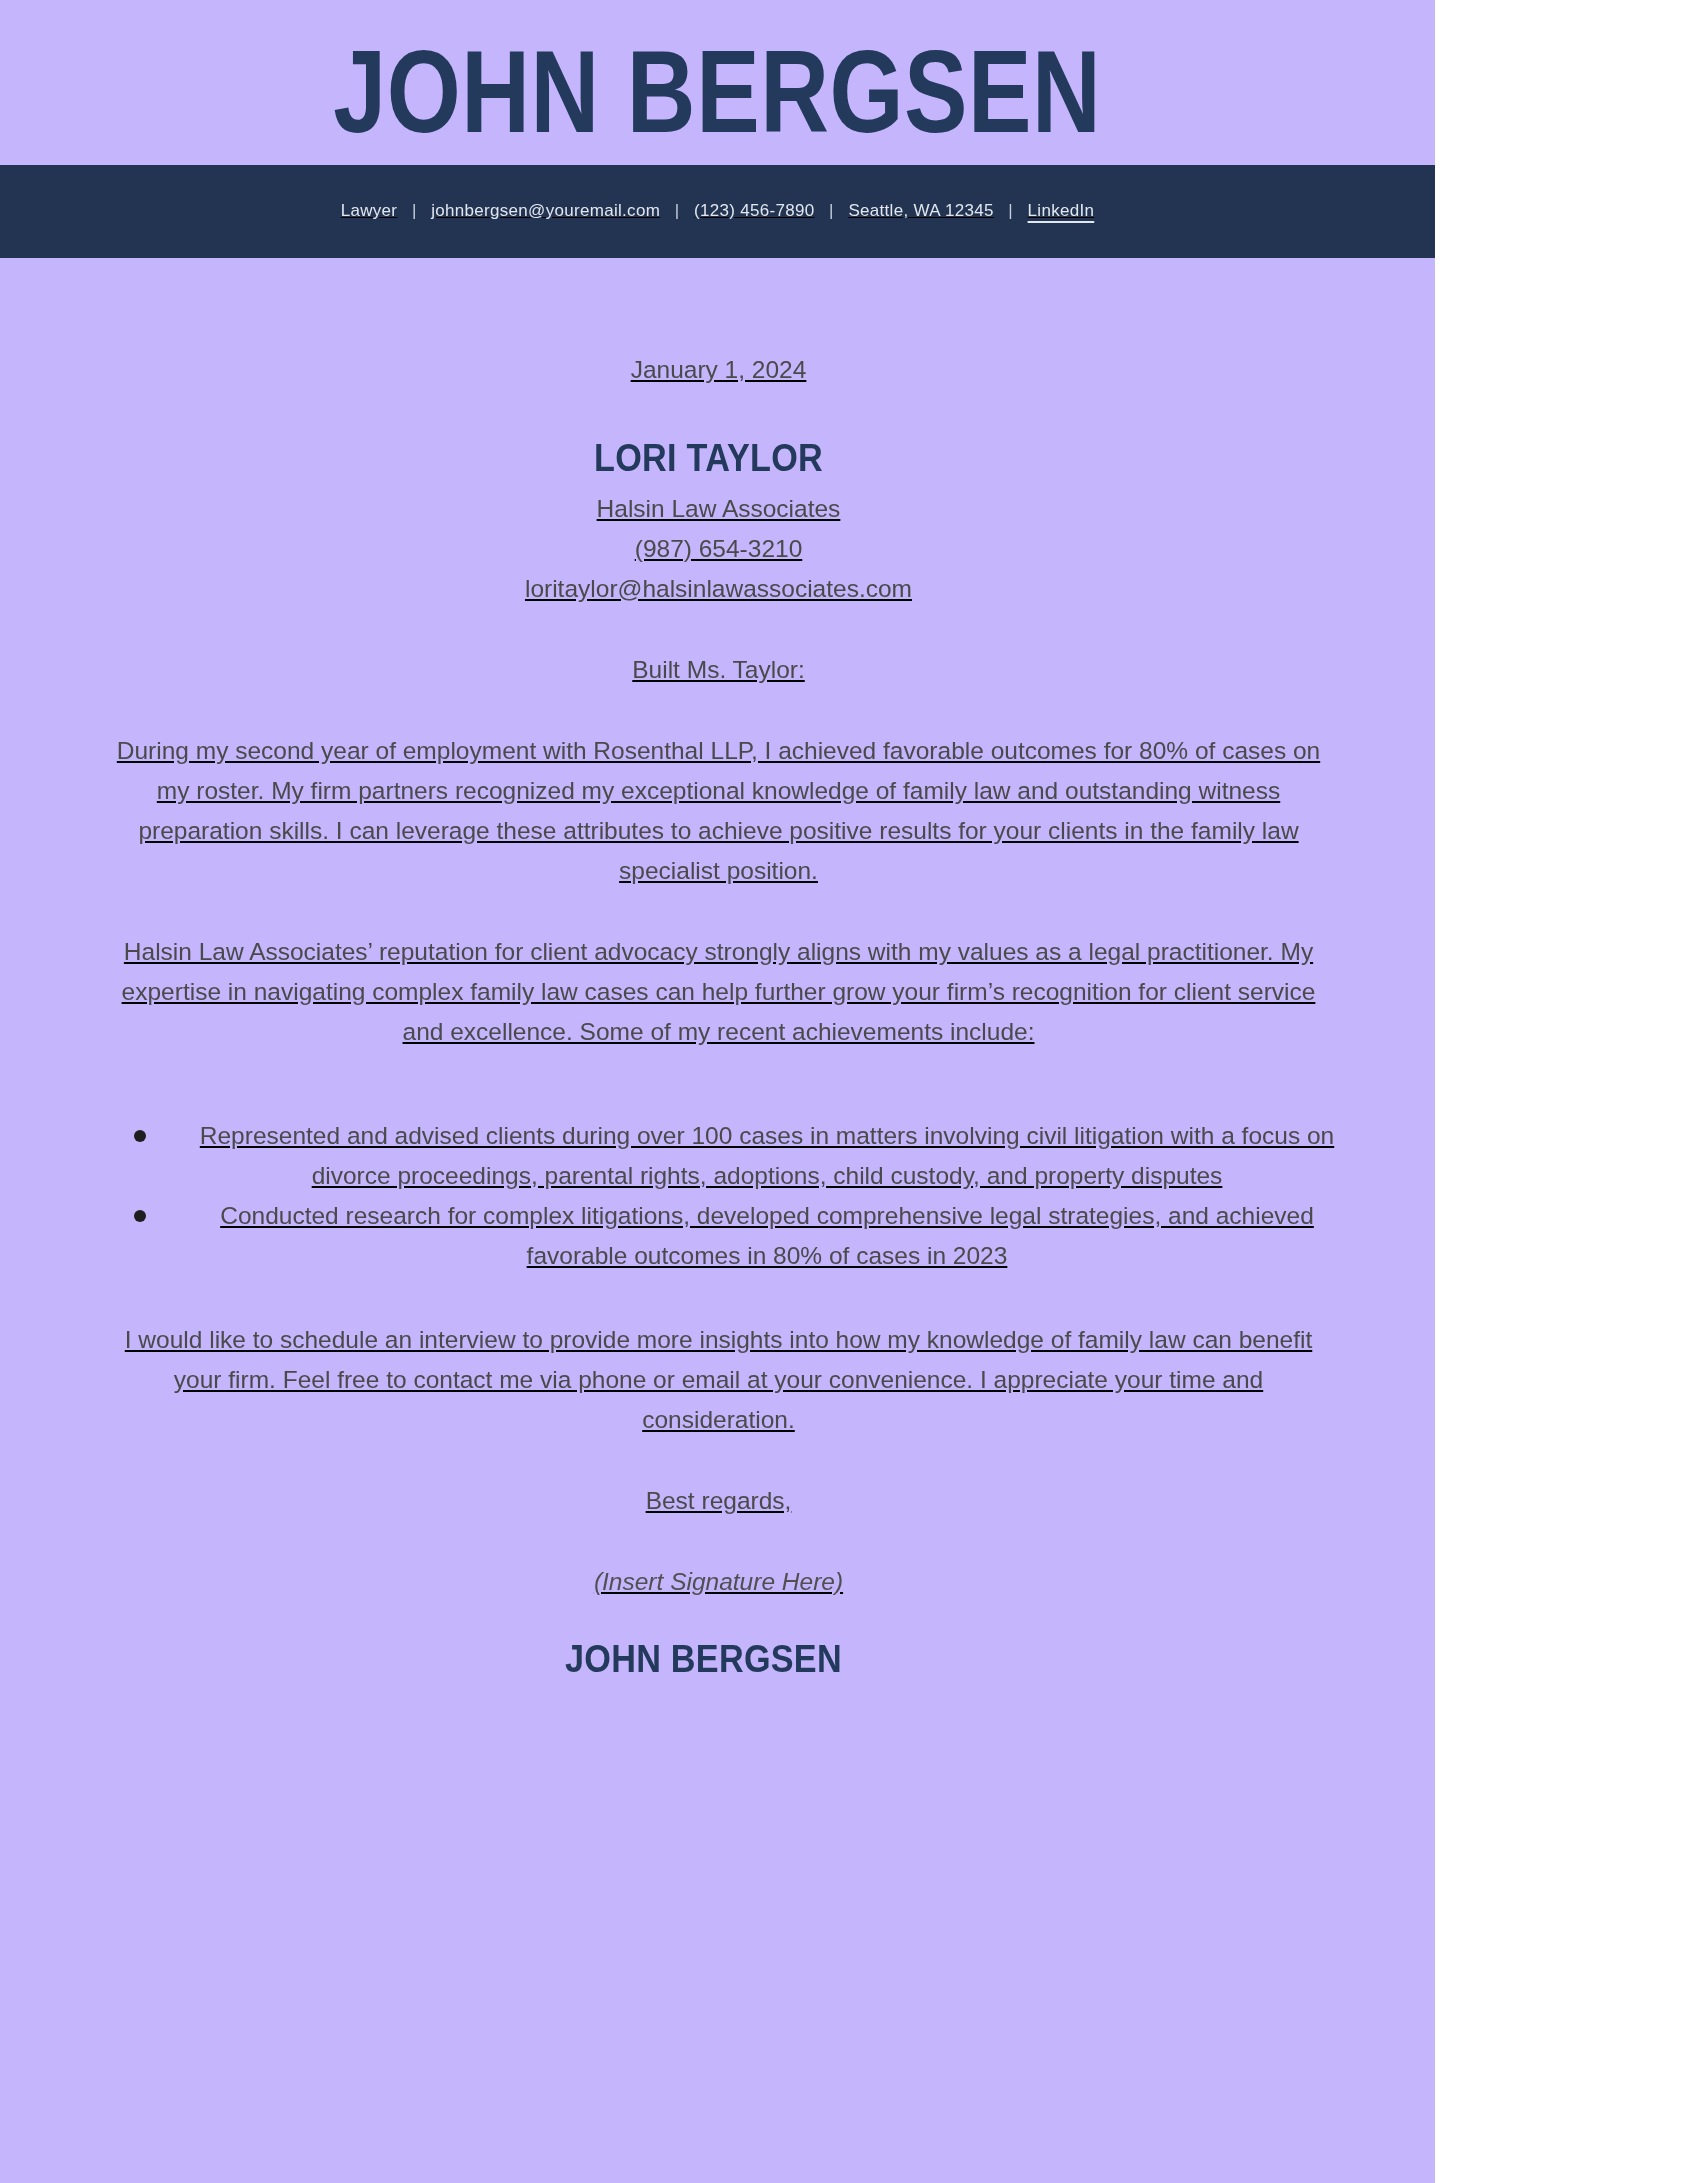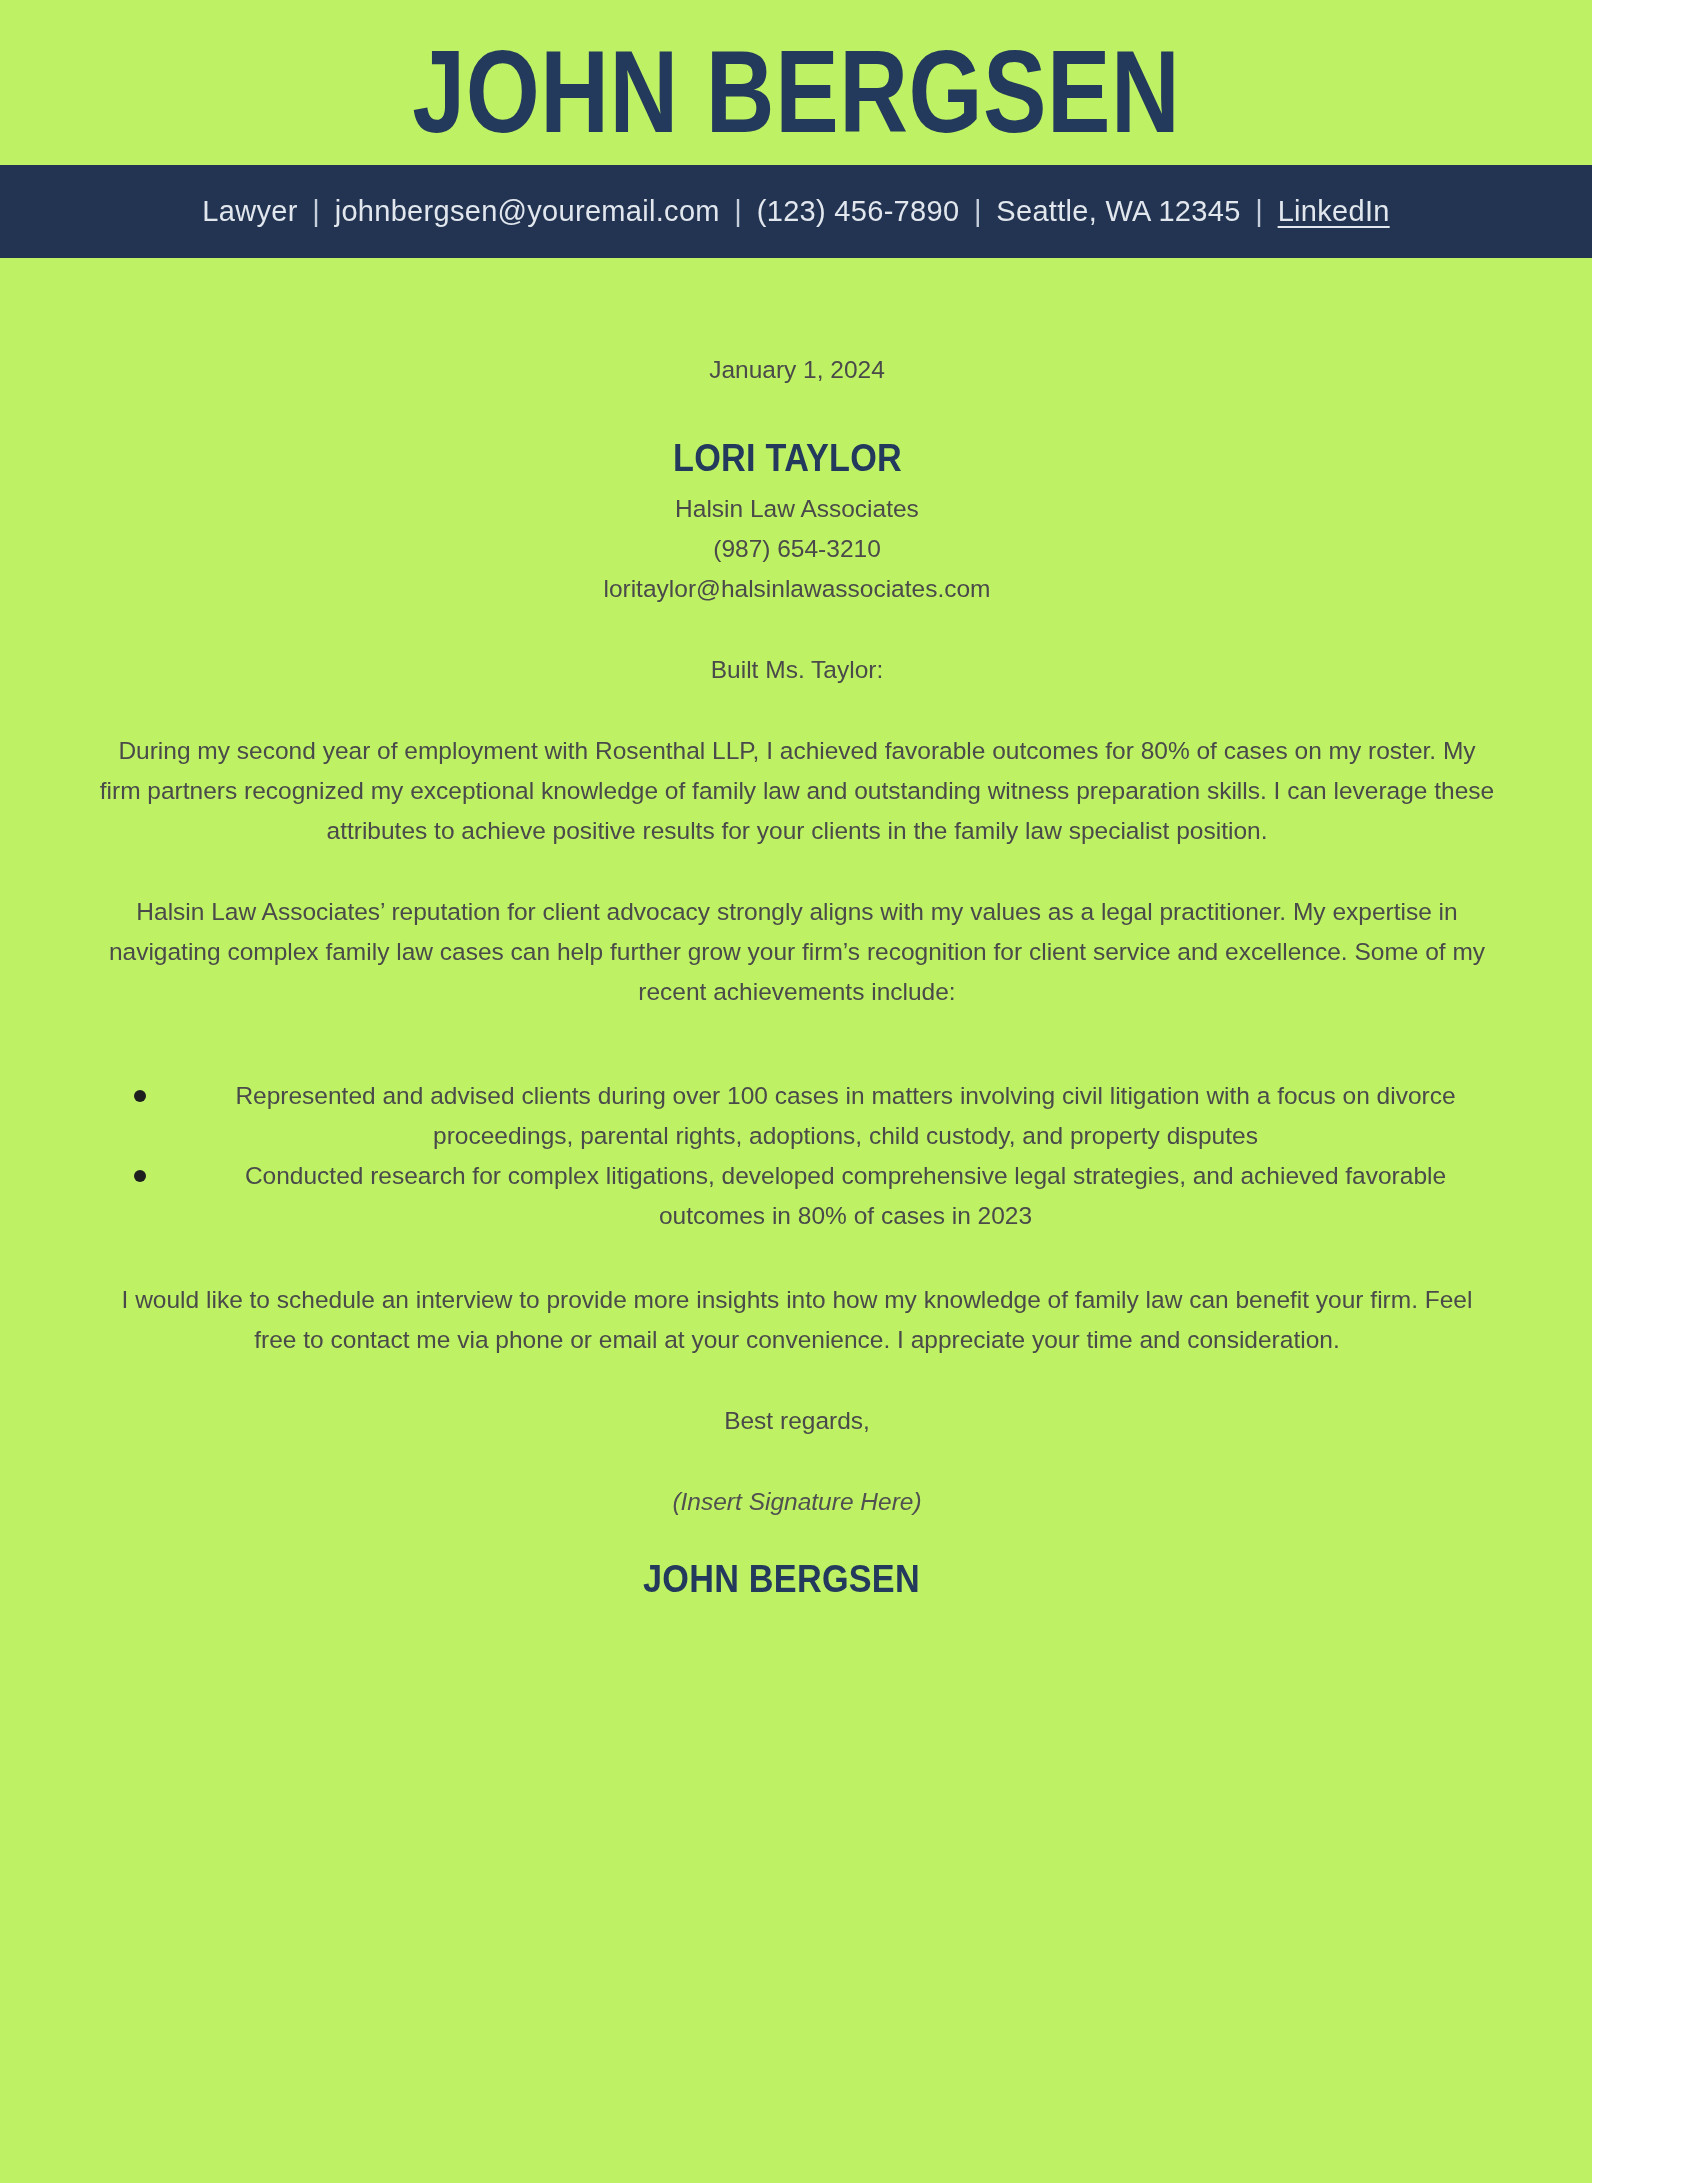--- a/index.html
+++ b/index.html
@@ -2,25 +2,26 @@
 <html style="font-size:10.6px"><head>
 <meta charset="utf-8">
 <style>
   html, body {
     margin: 0;
     padding: 0;
     background: #ffffff;
   }
   .page {
     position: relative;
-    width: 1592px;
+    width: 1435px;
     height: 2183px;
-    background: #bef264;
+    background: #c4b5fd;
     font-family: "Liberation Sans", sans-serif;
     overflow: hidden;
+    text-decoration: underline;
   }
   
   .header-name-wrap {
     padding-top: 34px;
     text-align: center;
   }
   .header-name {
     display: inline-block;
     font-size: 116px;
     line-height: 1.0;
@@ -33,21 +34,21 @@
   }
   .contact-bar {
     margin-top: 14.6px;
     width: 100%;
     height: 93px;
     background: #223452;
     display: flex;
     align-items: center;
     justify-content: center;
     color: #e2e7ee;
-    font-size: 29px;
+    font-size: 17px;
     font-weight: 400;
     letter-spacing: 0.3px;
     white-space: nowrap;
   }
   .contact-bar .sep {
     margin: 0 14.6px;
     color: #c7cfdc;
     font-weight: 300;
   }
   .contact-bar a.linkedin {

